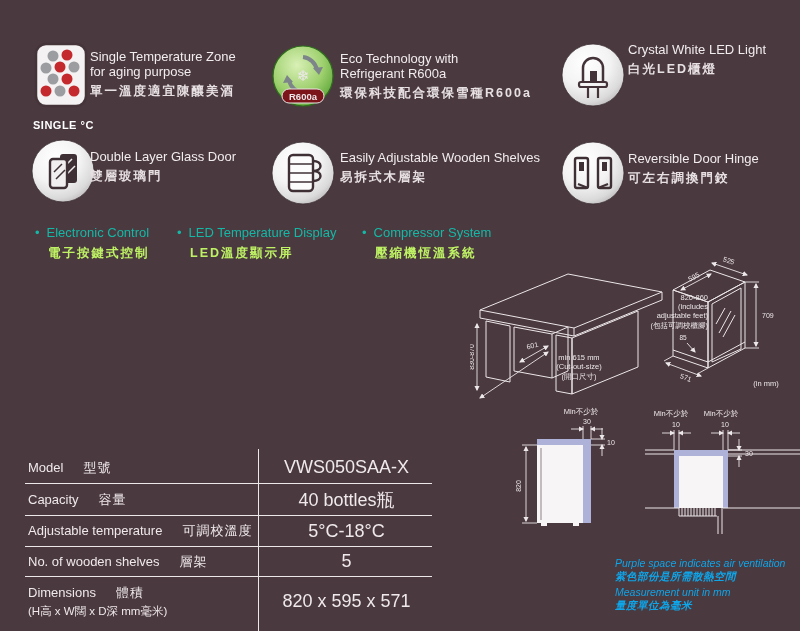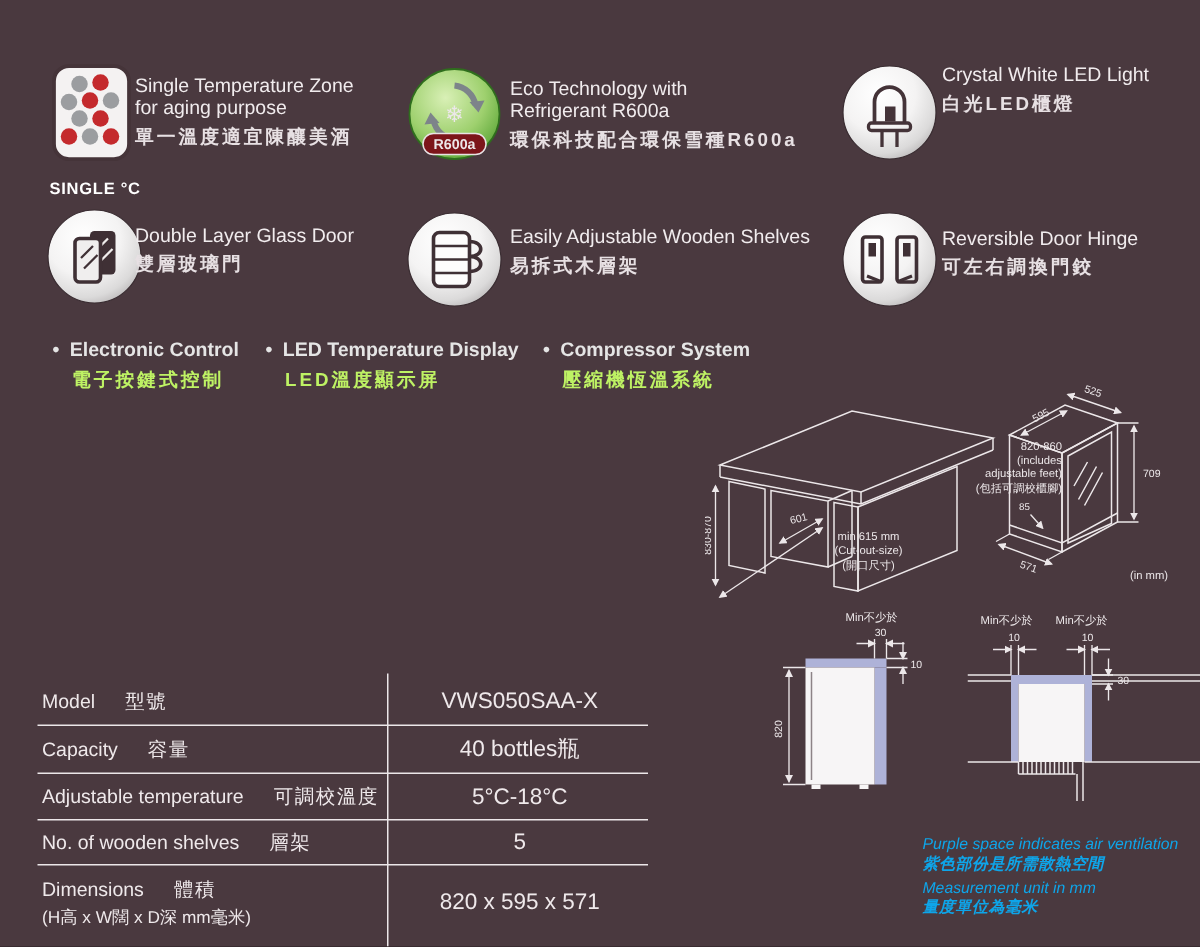--- a/index.html
+++ b/index.html
@@ -7,31 +7,31 @@
           font-family:"Liberation Sans",sans-serif;color:#efe9eb;}
   .abs{position:absolute;}
   
   .feat-text{position:absolute;}
   .feat-en{font-size:13px;line-height:15px;color:#f1ecee;}
   .feat-zh{font-size:12.5px;font-weight:bold;letter-spacing:2px;color:#e7e0e3;margin-top:4px;}
   .nowrap{white-space:nowrap;}
   .badge{font-size:11px;font-weight:bold;letter-spacing:.5px;color:#fff;text-align:center;margin-top:3px;}
   
   .bullet{position:absolute;white-space:nowrap;}
-  .bullet .en{font-size:13px;color:#e5e5e5;font-weight:bold;}
+  .bullet .en{font-size:13px;color:#14b8a6;}
   .bullet .dot{margin-right:7px;}
   .bullet .zh{font-size:12.5px;font-weight:bold;letter-spacing:2px;color:#bef264;margin-top:5px;margin-left:13px;}
   
   .spec{position:absolute;left:25px;top:452px;width:407px;}
   .spec-row{display:flex;align-items:center;border-bottom:1px solid #ece7e9;}
   .spec-row.last{border-bottom:none;}
   .spec-label{width:233px;padding-left:3px;font-size:13px;}
   .spec-label .zh{font-weight:normal;letter-spacing:1px;margin-left:20px;}
   .spec-sub{font-size:11.5px;margin-top:2px;}
-  .spec-value{flex:1;text-align:center;font-size:15px;}
+  .spec-value{flex:1;text-align:center;font-size:18px;}
   .vline{position:absolute;left:233px;top:-3px;bottom:-8px;width:1px;background:#ece7e9;}
   
   svg text{fill:#ece7e9;font-family:"Liberation Sans",sans-serif;}
   .ln{stroke:#ece7e9;stroke-width:1;fill:none;}
   .dim{stroke:#ece7e9;stroke-width:0.9;fill:none;}
   .vent{fill:#aeb2d8;}
   .white{fill:#f7f5f6;}
   
   .notes{position:absolute;left:615px;top:557px;font-style:italic;color:#0ea5e9;}
   .notes .en{font-size:10.5px;line-height:13px;}

